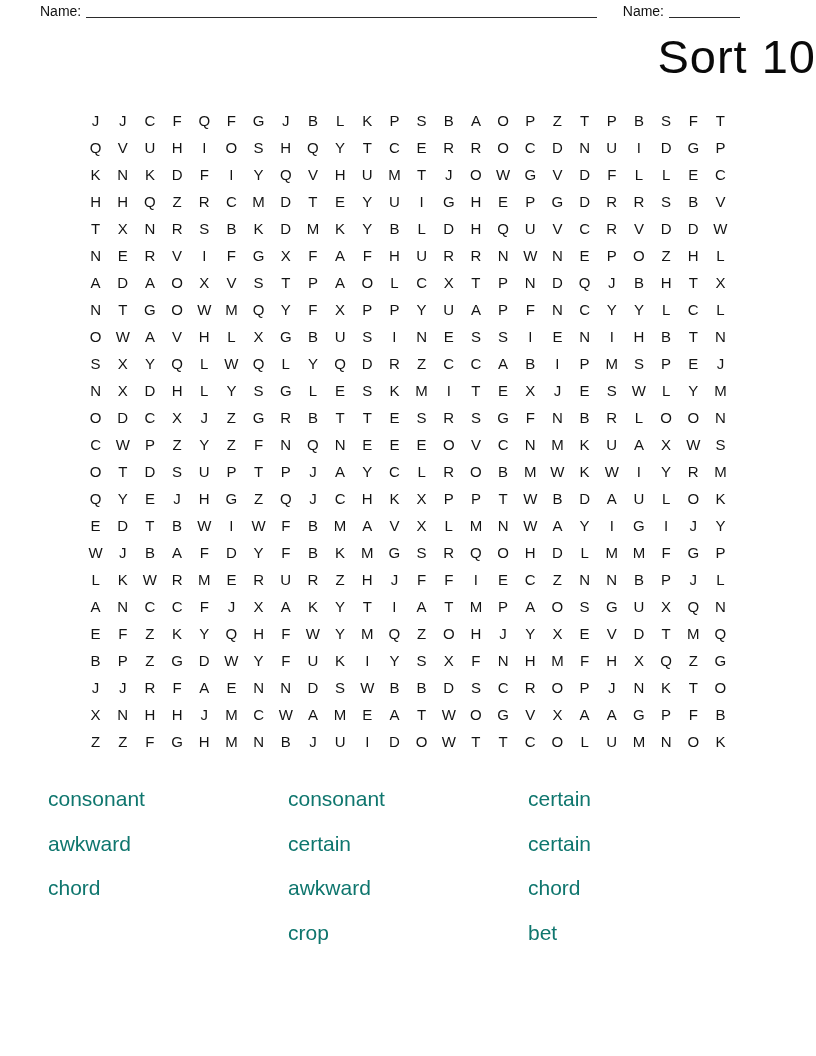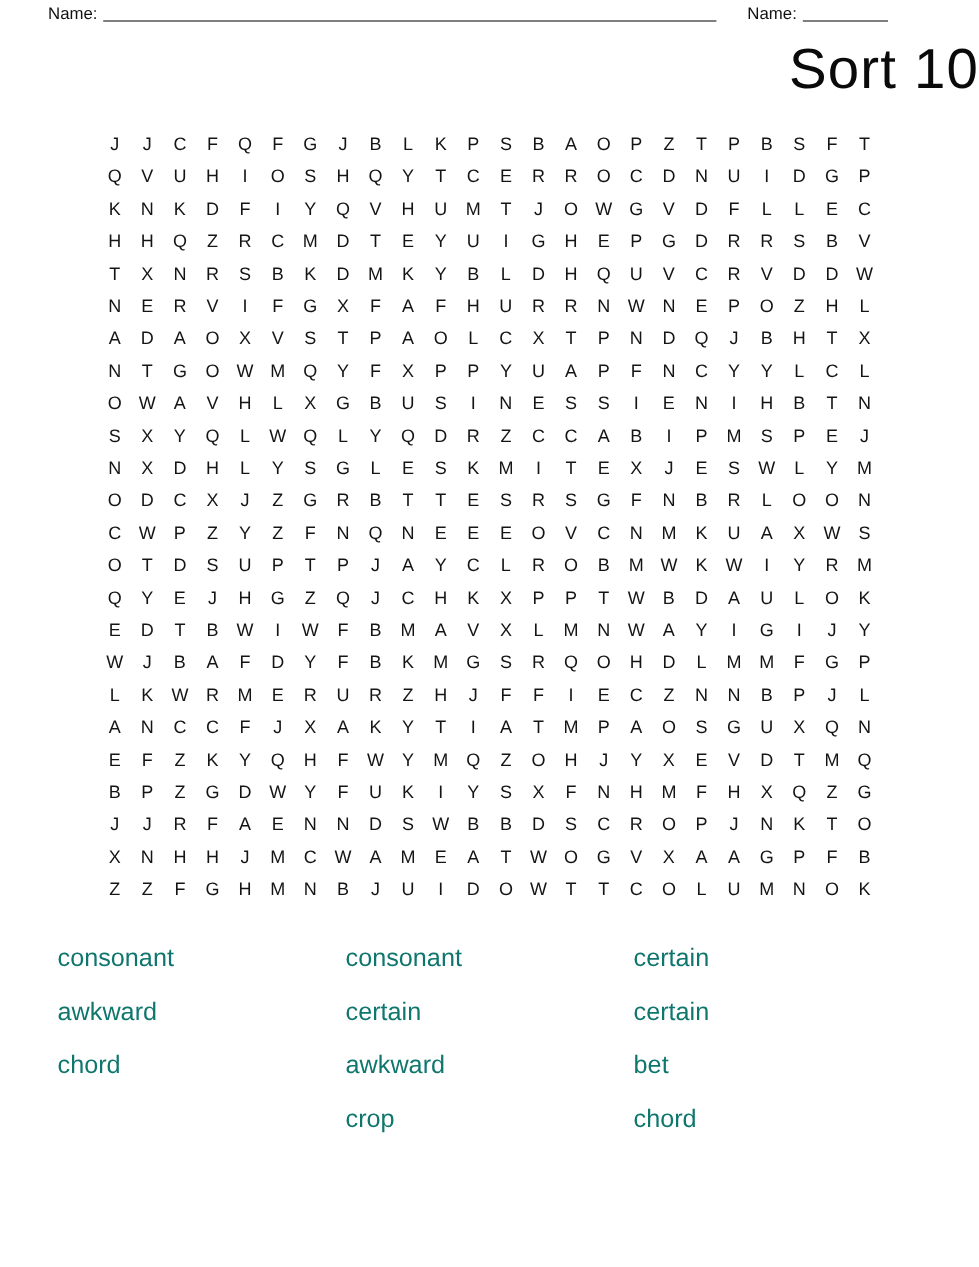--- a/index.html
+++ b/index.html
@@ -685,16 +685,16 @@
     </div>
     <div class="word-col">
       <div class="word">consonant</div>
       <div class="word">certain</div>
       <div class="word">awkward</div>
       <div class="word">crop</div>
     </div>
     <div class="word-col">
       <div class="word">certain</div>
       <div class="word">certain</div>
+      <div class="word">chord</div>
       <div class="word">bet</div>
-      <div class="word">chord</div>
     </div>
   </div>
 
 </body></html>

